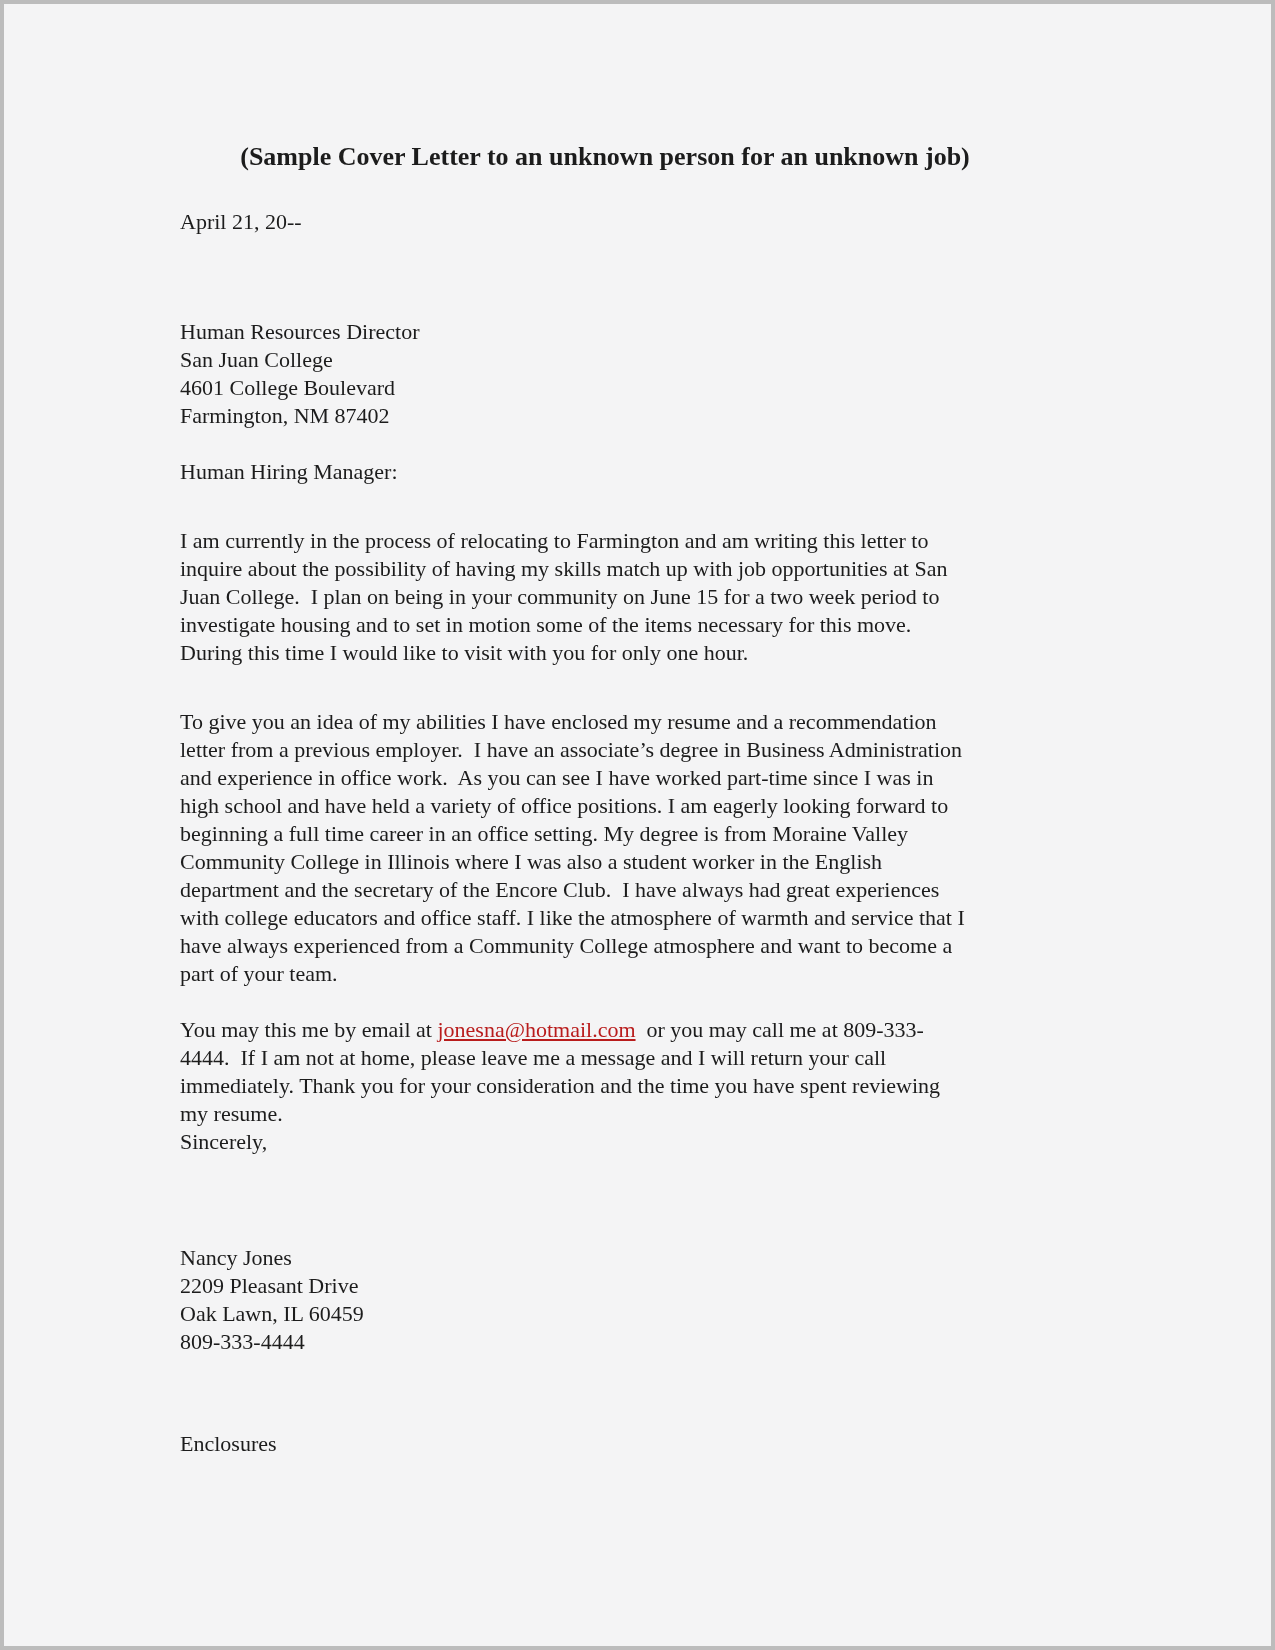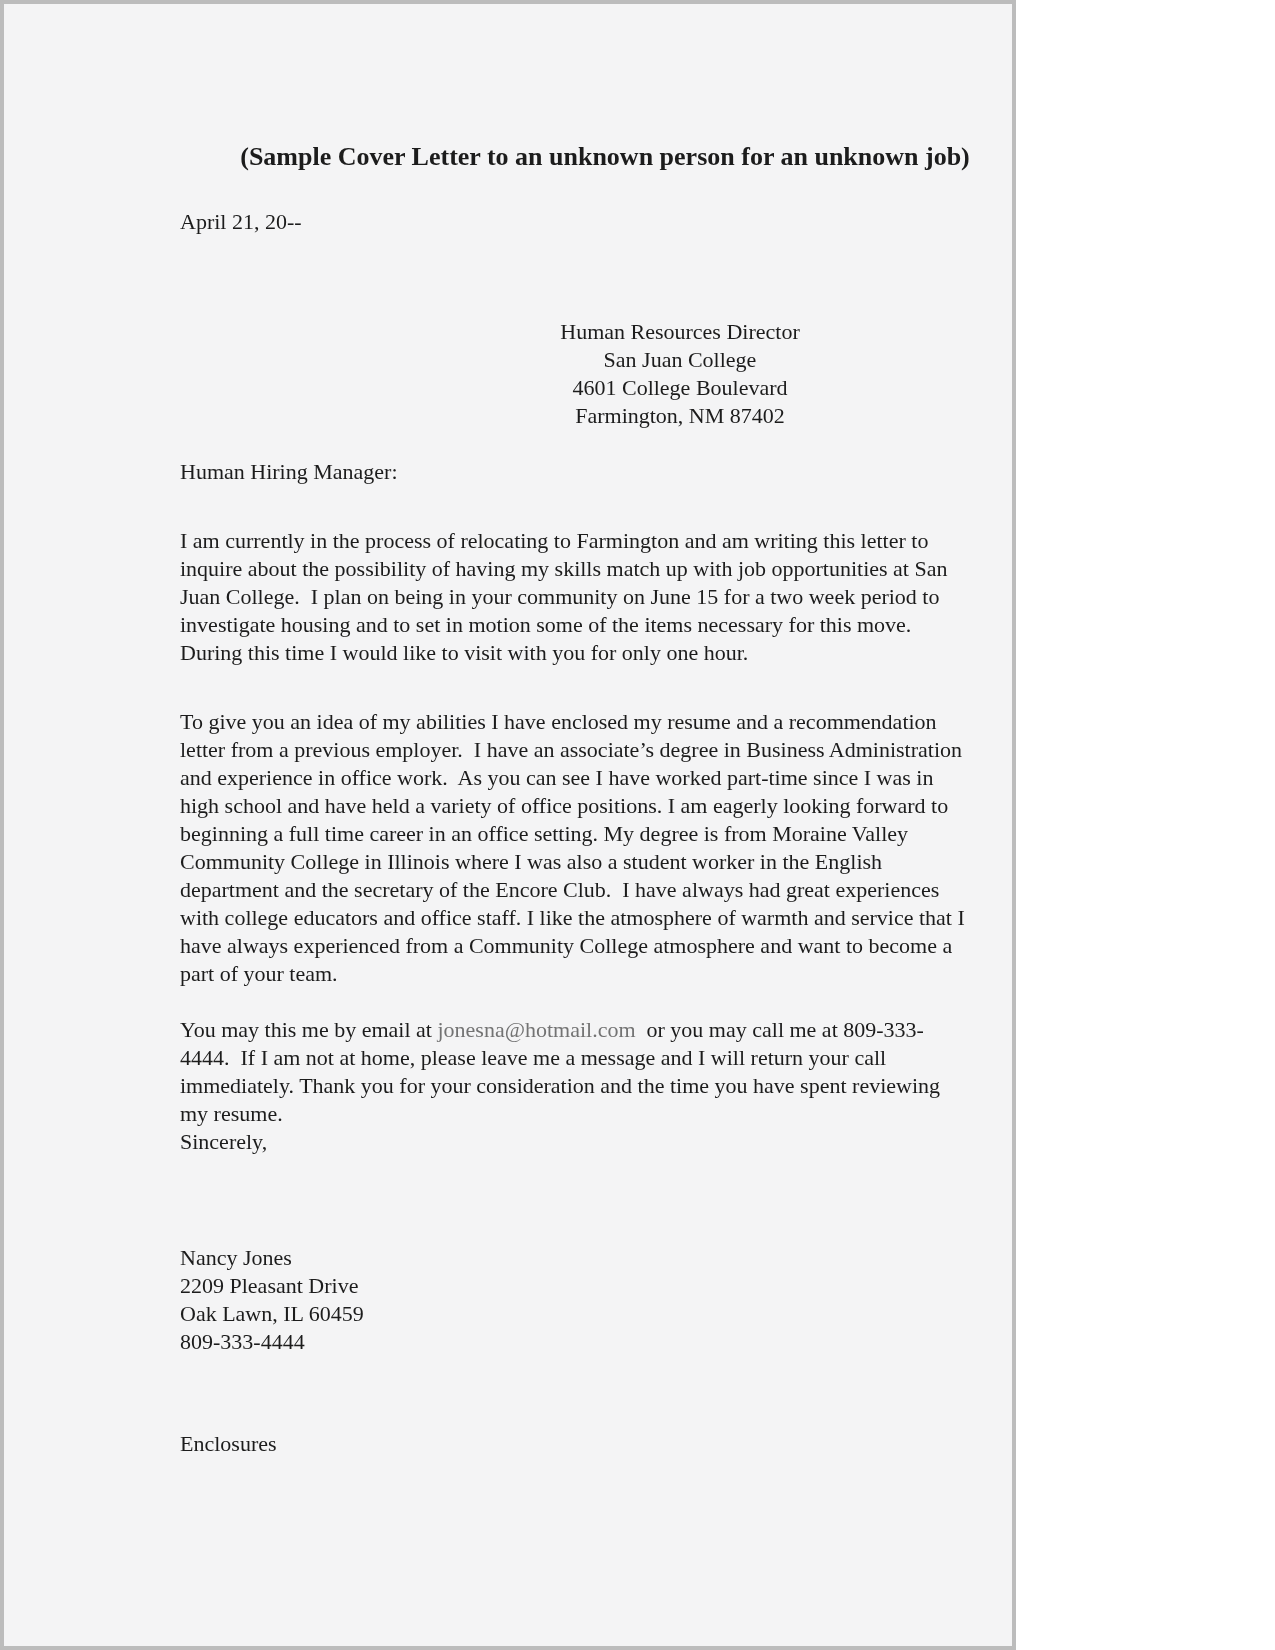--- a/index.html
+++ b/index.html
@@ -1,18 +1,18 @@
 <!DOCTYPE html>
 <html><head>
 <meta charset="utf-8">
 <style>
   html, body { margin: 0; padding: 0; background: #ffffff; }
   .page {
     position: relative;
-    width: 1016px;
+    width: 1275px;
     height: 1650px;
     box-sizing: border-box;
     background: #f4f4f5;
     border: 4px solid #bcbcbc;
     font-family: "Liberation Serif", "DejaVu Serif", serif;
     color: #1c1c1c;
     overflow: hidden;
   }
   .content {
     margin-left: 176px;
@@ -22,26 +22,27 @@
   }
   .title {
     margin-top: 138px;
     width: 850px;
     text-align: center;
     font-weight: bold;
     font-size: 26px;
     line-height: 30px;
   }
   .date { margin-top: 36px; }
-  .recipient { margin-top: 82px; white-space: pre-wrap; text-align: center; }
+  .recipient { margin-top: 82px; white-space: pre-wrap; }
   .salutation { margin-top: 28px; }
   .para { margin-top: 41px; white-space: pre-wrap; }
   .p3 { margin-top: 28px; white-space: pre-wrap; }
   .email-link {
-    color: #737373;
+    color: #b91c1c;
+    text-decoration: underline;
     cursor: pointer;
   }
   .closing { }
   .signature { margin-top: 88px; white-space: pre-wrap; }
   .enclosures { margin-top: 74px; }
 </style>
 </head>
 <body>
 
 <div class="page">

